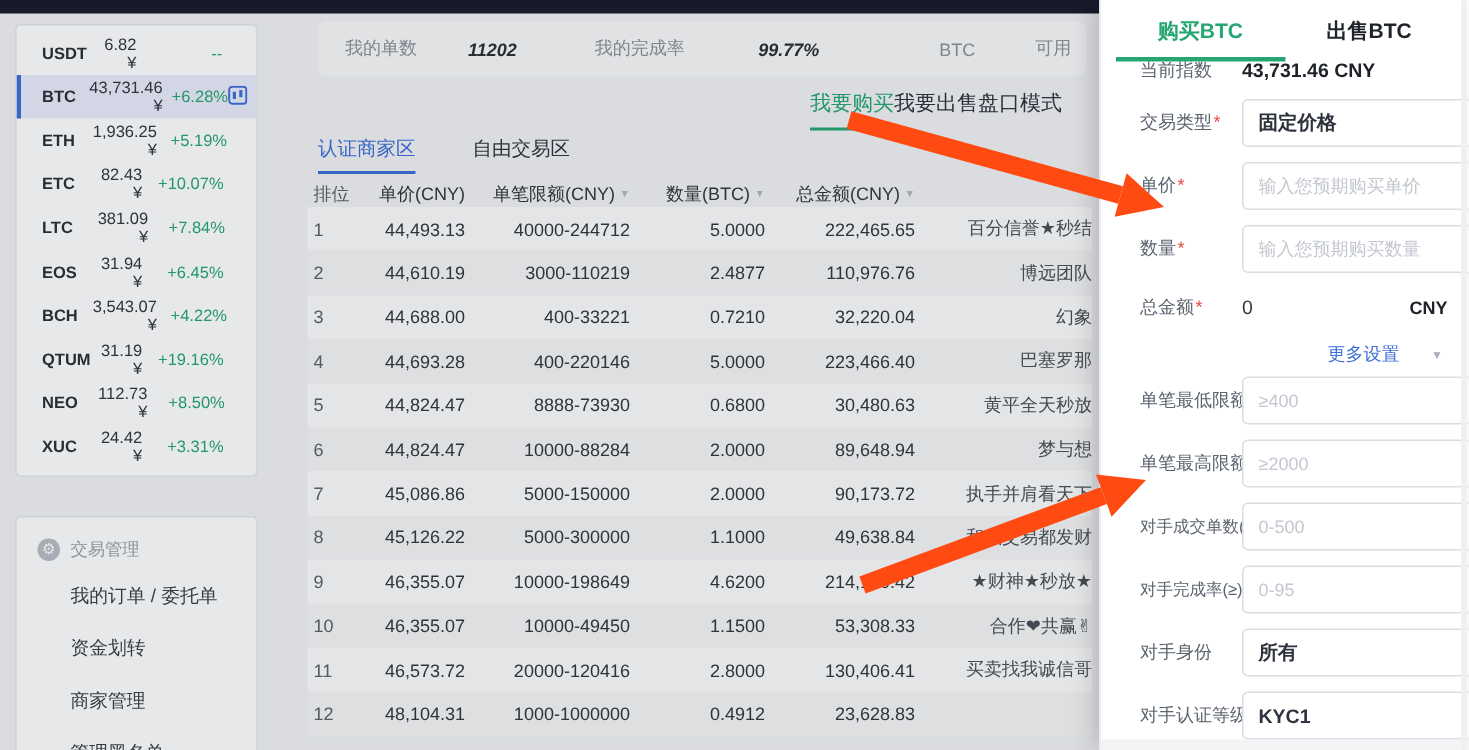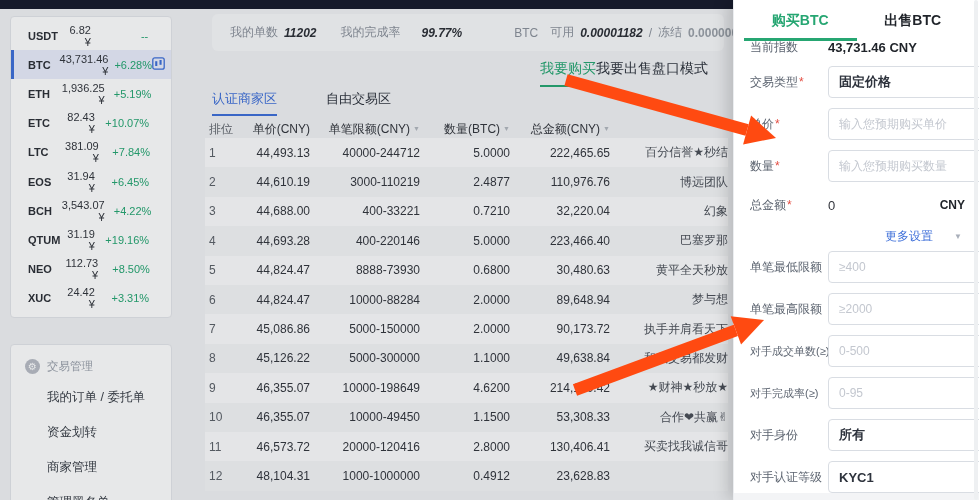--- a/index.html
+++ b/index.html
@@ -21,30 +21,30 @@
   .coin-row .sym{width:42px;color:#2c2f36;font-weight:bold;font-size:11px;}
   .coin-row .price{flex:1;text-align:right;color:#33363d;}
   .coin-row .chg{width:58px;text-align:right;color:var(--green);}
   .coin-row .slot{width:17px;display:flex;justify-content:flex-end;color:var(--blue);}
 
   .mgmt-card{position:absolute;left:10px;top:344px;width:162px;height:170px;background:#fff;border:1px solid #e4e6ea;border-radius:4px;}
   .mgmt-head{display:flex;align-items:center;gap:7px;padding:14px 0 6px 14px;color:#9aa0ab;font-size:11.5px;}
   .gear{display:inline-flex;align-items:center;justify-content:center;width:15px;height:15px;border-radius:50%;background:#b9bdc6;color:#fff;font-size:10px;line-height:1;}
   .mgmt-item{padding:9px 0 9px 36px;font-size:12.5px;color:#3a3f47;cursor:pointer;}
 
-  .stats{position:absolute;left:212px;top:14px;width:512px;height:37px;background:#f8f9fa;border-radius:6px;display:flex;align-items:center;padding:0 18px;font-size:12px;white-space:nowrap;}
+  .stats{position:absolute;left:212px;top:14px;width:512px;height:37px;background:#f8f9fa;border-radius:6px;display:flex;align-items:center;padding:0 18px;font-size:12px;white-space:nowrap;gap:28px;}
   .stats .lab{color:var(--lab);}
   .stats .val{color:var(--txt);font-weight:bold;font-style:italic;}
   .stats .dim-val{color:#9aa0a8;font-weight:bold;}
 
   .main-tabs{position:absolute;left:212px;top:60px;width:512px;display:flex;justify-content:flex-end;padding-right:16px;font-size:14px;}
   .main-tab{color:#2e333d;font-weight:500;padding-bottom:7px;border-bottom:2px solid transparent;cursor:pointer;}
   .main-tab.active{color:var(--green);border-bottom-color:var(--green);}
 
-  .sub-tabs{position:absolute;left:212px;top:90px;display:flex;gap:49px;font-size:13px;}
+  .sub-tabs{position:absolute;left:212px;top:90px;display:flex;gap:38px;font-size:13px;}
   .sub-tab{color:#2e333d;font-weight:500;padding-bottom:6px;border-bottom:2px solid transparent;cursor:pointer;}
   .sub-tab.active{color:var(--blue);border-bottom-color:var(--blue);}
 
   .table{position:absolute;left:205px;top:118px;width:523px;}
   .tr{display:flex;align-items:center;height:29.4px;font-size:12px;}
   .thead .tr{height:20px;color:#9aa0a8;align-items:flex-end;}
   .tbody .tr:nth-child(odd){background:#fcfcfd;}
   .tbody .tr:nth-child(even){background:#f4f5f7;}
   .c-rank{width:30px;text-align:left;padding-left:4px;color:#5c6168;}
   .c-price{width:75px;text-align:right;color:#33363d;}
@@ -53,21 +53,21 @@
   .c-total{width:100px;text-align:right;color:#33363d;}
   .c-merchant{flex:1;text-align:right;color:#4a4f57;}
   .sort{font-size:7px;color:#b3b8bf;margin-left:3px;vertical-align:2px;}
 
   
   .panel{position:absolute;left:733px;top:0;width:246px;height:500px;background:#fff;border-left:1px solid #ebedf0;box-shadow:-6px 0 14px rgba(0,0,0,.15);z-index:60;}
   .p-tabs{position:absolute;left:0;top:6px;width:100%;display:flex;padding:0 10px;}
   .p-tab{flex:1;text-align:center;font-size:14px;font-weight:bold;color:#1f2329;padding:6px 0 8px;border-bottom:3px solid transparent;cursor:pointer;}
   .p-tab.active{color:var(--green);border-bottom-color:var(--green);}
   .p-row{position:absolute;left:0;width:100%;}
-  .p-lbl{position:absolute;left:16px;top:50%;transform:translateY(-50%);font-size:12px;color:#5c6470;white-space:nowrap;}
+  .p-lbl{position:absolute;left:26px;top:50%;transform:translateY(-50%);font-size:12px;color:#5c6470;white-space:nowrap;}
   .p-lbl.small{font-size:11px;}
   .req{color:var(--red);margin-left:1px;}
   .ctl{position:absolute;left:94px;top:0;width:141px;height:32px;}
   .box{display:flex;align-items:center;width:100%;height:100%;border:1px solid var(--bd);border-radius:4px;background:#fff;padding:0 10px;}
   .box input{flex:1;min-width:0;border:none;outline:none;font-size:12px;color:#33363d;background:transparent;font-family:inherit;}
   .box input::placeholder{color:var(--ph);}
   .sel{justify-content:space-between;cursor:pointer;}
   .sel .sel-val{font-size:13px;color:#2e333d;font-weight:bold;}
   .chev{font-size:8px;color:#a9afba;}
   .p-static-val{position:absolute;left:94px;top:50%;transform:translateY(-50%);font-size:13px;font-weight:bold;color:#1f2329;}

